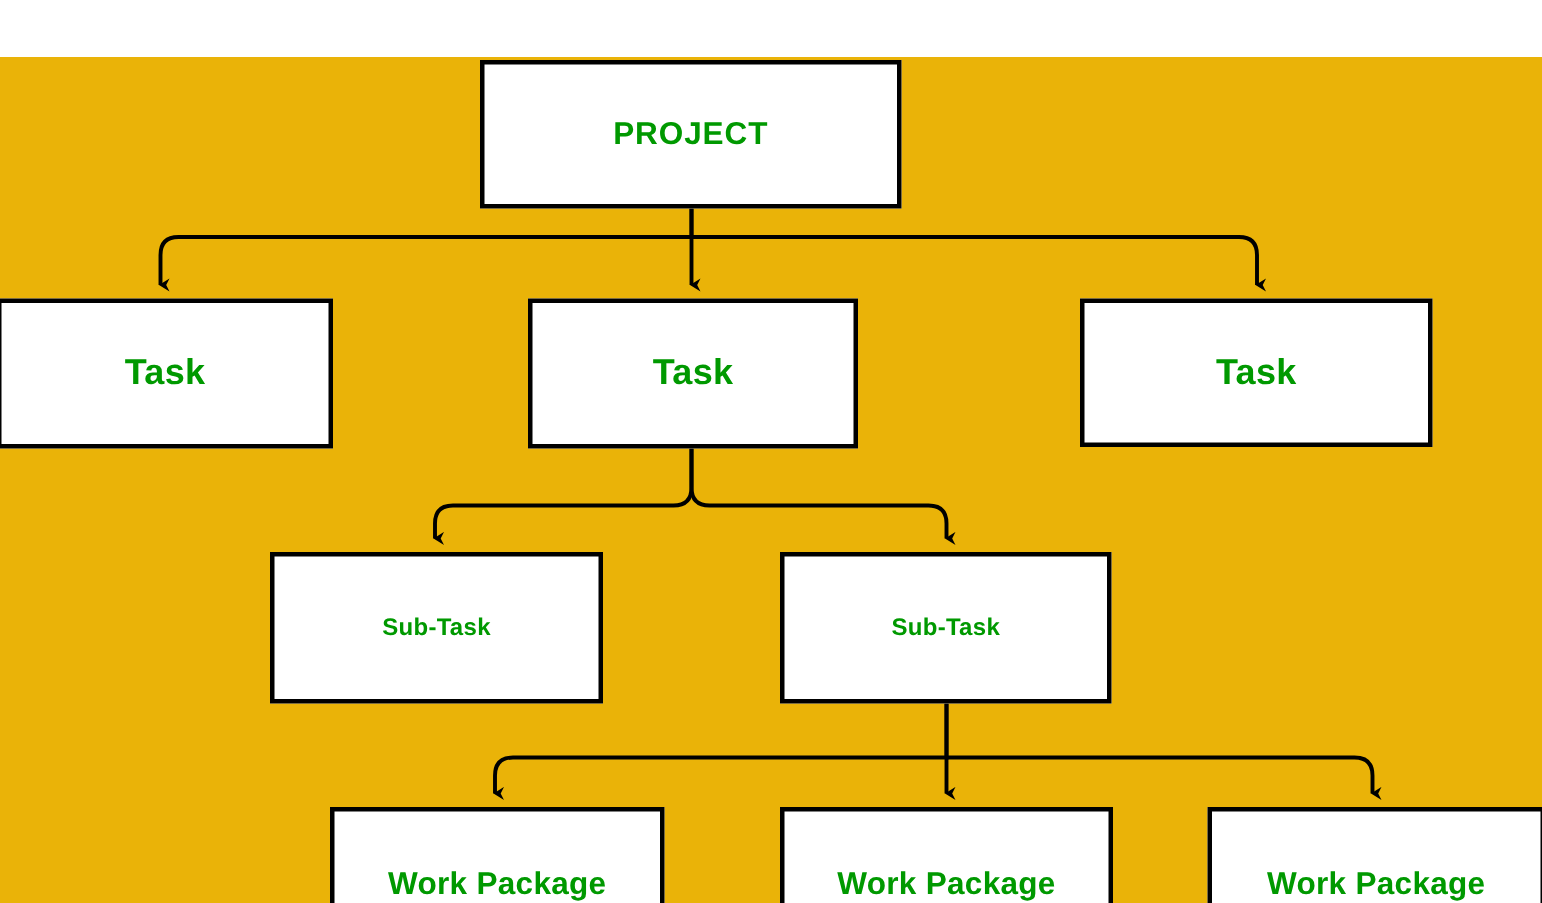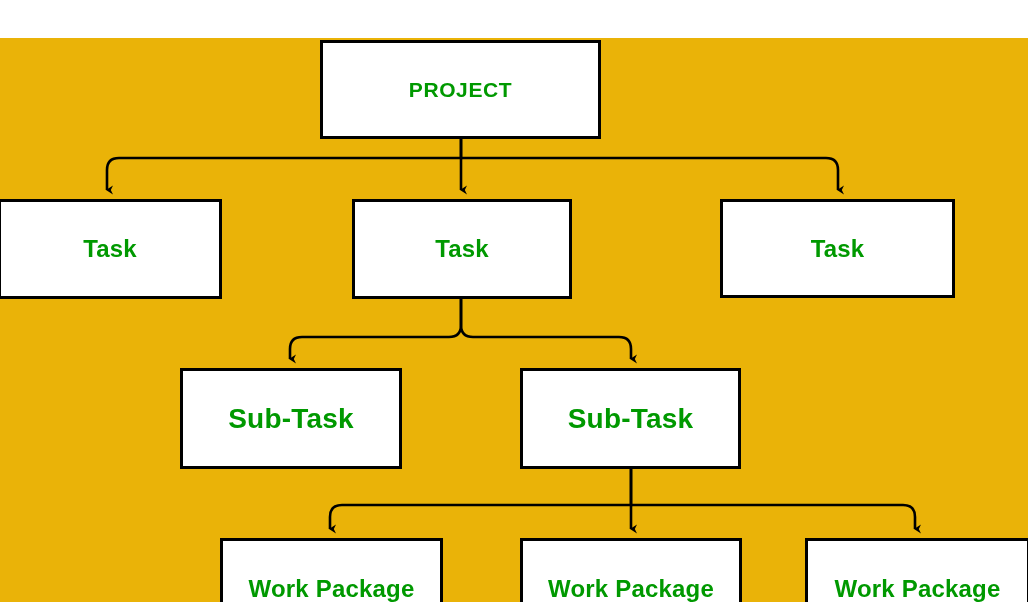--- a/index.html
+++ b/index.html
@@ -47,24 +47,24 @@
     user-select: none;
   }
   .node-label.level-0 {
     font-size: 21px;
     letter-spacing: 0.6px;
   }
   .node-label.level-1 {
     font-size: 24px;
   }
   .node-label.level-2 {
-    font-size: 28px;
+    font-size: 16px;
   }
   .node-label.level-3 {
-    font-size: 24px;
+    font-size: 21px;
   }
 </style>
 </head>
 <body>
 
 <div id="wbs-canvas">
 
   <svg id="wbs-svg" viewBox="0 0 1028 602">
     <defs>
       <marker id="arrowhead" markerWidth="10" markerHeight="10" refX="4.6" refY="6.2" orient="auto" markerUnits="userSpaceOnUse">

